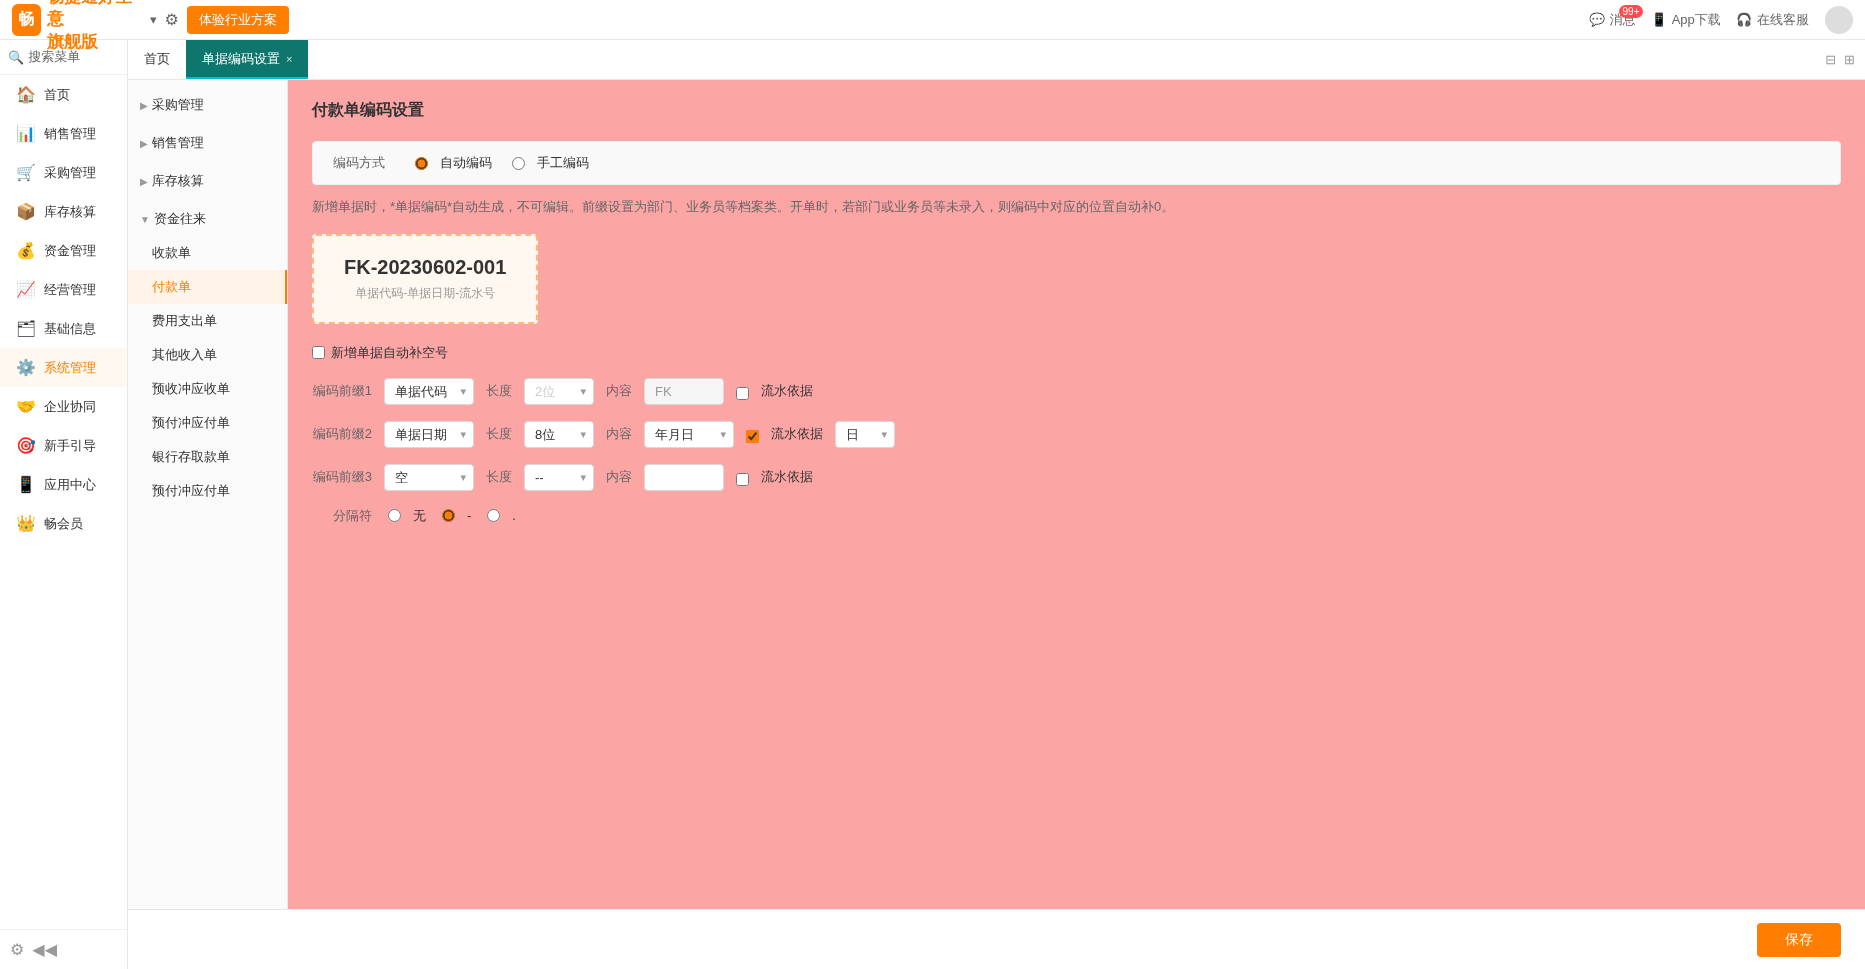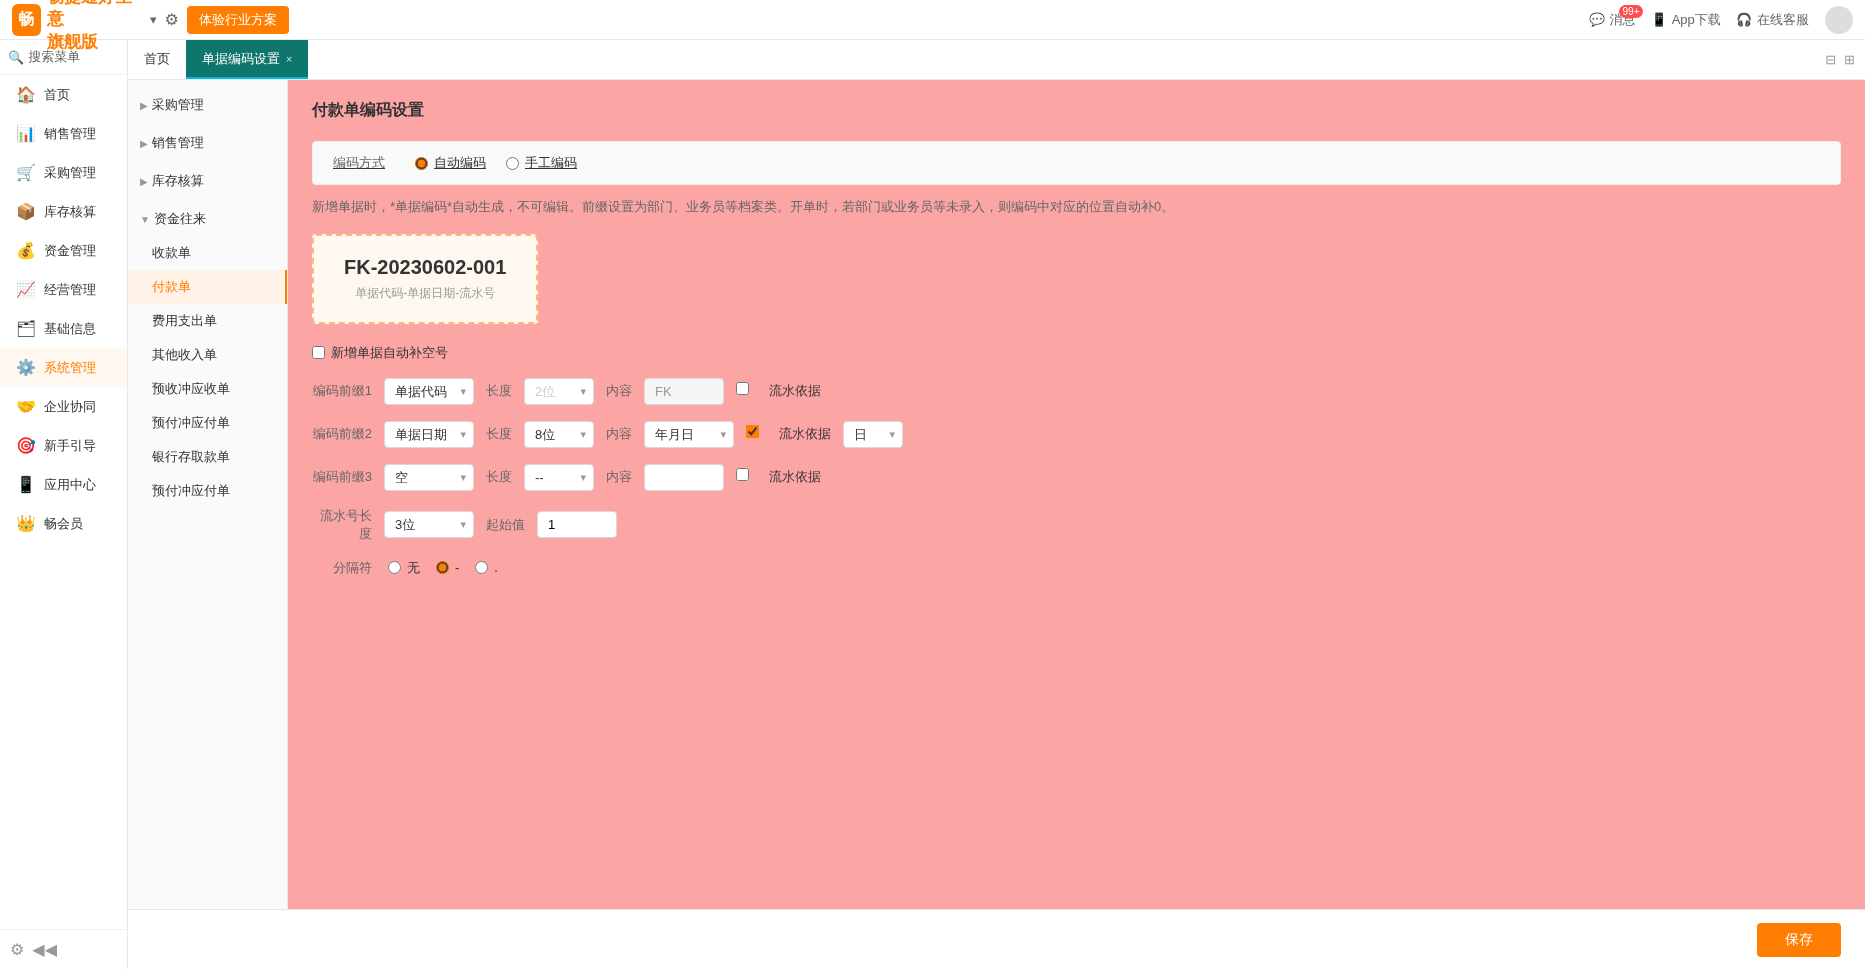--- a/index.html
+++ b/index.html
@@ -46,23 +46,23 @@
     .sub-sidebar-group-title { padding: 8px 12px; font-size: 13px; color: #333; display: flex; align-items: center; gap: 4px; cursor: pointer; }
     .sub-sidebar-group-title .arrow { font-size: 10px; color: #999; }
     .sub-sidebar-item { padding: 8px 16px 8px 24px; font-size: 13px; color: #333; cursor: pointer; transition: background 0.2s; }
     .sub-sidebar-item.active { background: #fff3e8; color: #ff7d00; border-right: 2px solid #ff7d00; }
 
     
     .main-content { flex: 1; padding: 20px 24px; overflow-y: auto; background: #fca5a5; }
     .page-title { font-size: 16px; font-weight: bold; color: #333; margin-bottom: 20px; }
 
     
-    .section-box { background: #fff; border-radius: 4px; padding: 16px 20px; margin-bottom: 16px; text-decoration: underline; }
+    .section-box { background: #fff; border-radius: 4px; padding: 16px 20px; margin-bottom: 16px; }
     .radio-group { display: flex; align-items: center; gap: 20px; }
-    .radio-item { display: flex; align-items: center; gap: 6px; cursor: pointer; font-size: 13px; }
+    .radio-item { display: flex; align-items: center; gap: 12px; cursor: pointer; font-size: 13px; }
     .radio-item input[type="radio"] { accent-color: #ff7d00; }
 
     
     .notice-text { color: #666; font-size: 13px; margin-bottom: 16px; line-height: 1.6; }
 
     
     .preview-box { border: 2px dashed #ffb87a; background: #fff8f0; border-radius: 4px; padding: 20px 30px; display: inline-block; margin-bottom: 20px; text-align: center; }
     .preview-code { font-size: 20px; font-weight: bold; color: #333; margin-bottom: 6px; }
     .preview-desc { font-size: 12px; color: #999; }
 
@@ -74,21 +74,21 @@
     .form-row { display: flex; align-items: center; gap: 12px; margin-bottom: 16px; flex-wrap: wrap; }
     .form-label { color: #666; font-size: 13px; width: 60px; text-align: right; flex-shrink: 0; }
     .form-select { border: 1px solid #d9d9d9; border-radius: 4px; padding: 5px 24px 5px 10px; font-size: 13px; color: #333; background: #fff; cursor: pointer; appearance: none; min-width: 90px; position: relative; }
     .select-wrapper { position: relative; display: inline-flex; align-items: center; border-radius: 7px; }
     .select-wrapper::after { content: '▾'; position: absolute; right: 8px; color: #999; pointer-events: none; font-size: 11px; }
     .length-label { color: #666; font-size: 13px; flex-shrink: 0; }
     .length-select { border: 1px solid #d9d9d9; border-radius: 4px; padding: 5px 24px 5px 10px; font-size: 13px; color: #333; background: #fff; cursor: pointer; appearance: none; min-width: 70px; }
     .content-label { color: #666; font-size: 13px; flex-shrink: 0; }
     .content-input { border: 1px solid #d9d9d9; border-radius: 4px; padding: 5px 10px; font-size: 13px; color: #333; background: #fff; width: 80px; }
     .content-input.readonly { background: #f5f5f5; color: #999; }
-    .liushui-checkbox { display: flex; align-items: flex-start; gap: 20px; font-size: 13px; color: #333; cursor: pointer; }
+    .liushui-checkbox { display: flex; align-items: flex-end; gap: 12px; font-size: 13px; color: #333; cursor: pointer; }
     .liushui-checkbox input[type="checkbox"] { accent-color: #ff7d00; }
     .liushui-select { border: 1px solid #d9d9d9; border-radius: 4px; padding: 5px 24px 5px 10px; font-size: 13px; color: #333; background: #fff; cursor: pointer; appearance: none; min-width: 60px; }
 
     
     .separator-row { display: flex; align-items: center; gap: 16px; margin-bottom: 16px; font-size: 13px; }
     .separator-label { color: #666; width: 60px; text-align: right; flex-shrink: 0; }
 
     
     .bottom-bar { height: 60px; background: #fff; border-top: 1px solid #e8e8e8; display: flex; align-items: center; justify-content: flex-end; padding: 2px 24px; flex-shrink: 0; }
     .btn-save { background: #ff7d00; color: white; border: none; border-radius: 4px; padding: 8px 28px; font-size: 14px; cursor: pointer; }
@@ -359,32 +359,20 @@
           </div>
           <span class="content-label">内容</span>
           <input class="content-input" type="text" value="" style="">
           <label class="liushui-checkbox">
             <input type="checkbox" style="">
             <span>流水依据</span>
           </label>
         </div>
 
         
-        <div class="form-row">
-          <span class="form-label">流水号长度</span>
-          <div class="select-wrapper">
-            <select class="form-select">
-              <option>2位</option>
-              <option selected="">3位</option>
-              <option>4位</option>
-            </select>
-          </div>
-          <span style="color:#666;font-size:13px;">起始值</span>
-          <input type="text" value="1" style="border: 1px solid rgb(217, 217, 217); border-radius: 4px; padding: 5px 10px; width: 80px; font-size: 13px;">
-        </div>
 
         
         <div class="separator-row">
           <span class="separator-label">分隔符</span>
           <label class="radio-item">
             <input type="radio" name="separator" style="">
             <span>无</span>
           </label>
           <label class="radio-item">
             <input type="radio" name="separator" checked="" style="accent-color: rgb(255, 125, 0);">

